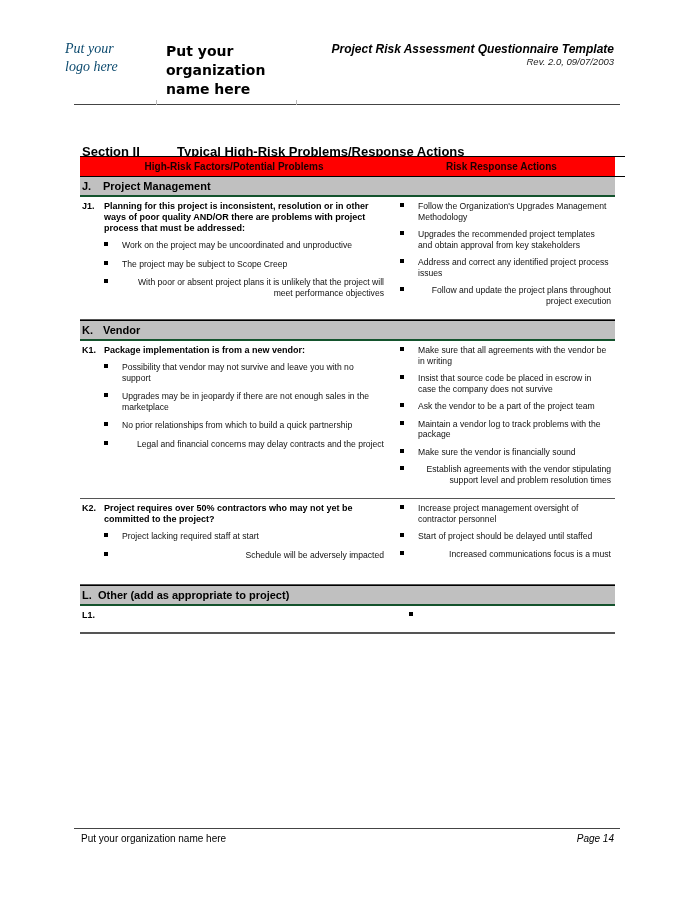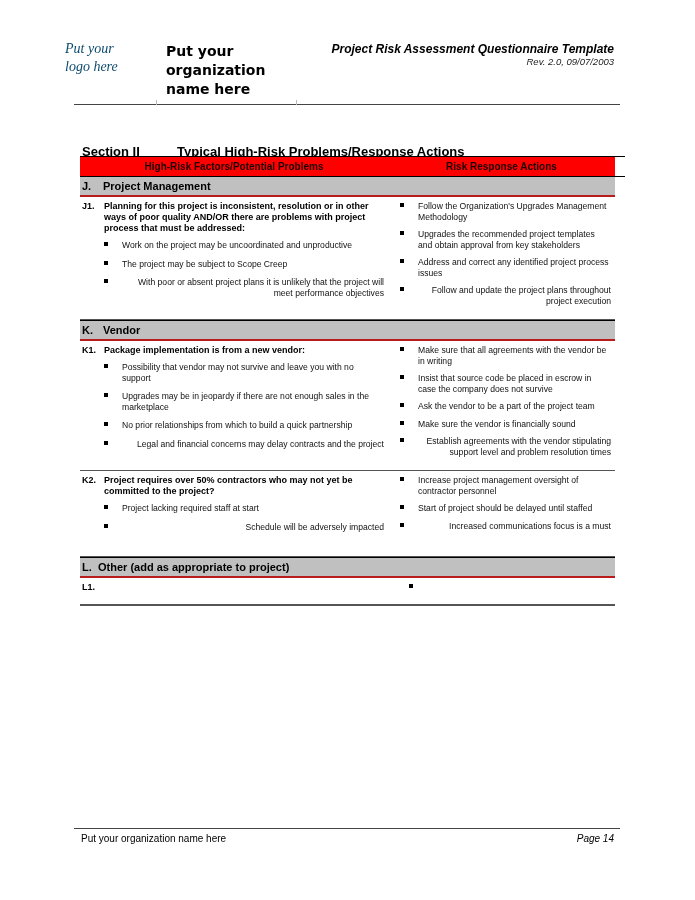--- a/index.html
+++ b/index.html
@@ -52,21 +52,21 @@
       position: absolute; left: 535px; top: 0; width: 0; height: 19px;
     }
     .thead-ext::before, .thead-ext::after {
       content: ""; position: absolute; left: 0; width: 10px; border-top: 1px solid #000;
     }
     .thead-ext::before { top: -1px; }
     .thead-ext::after { top: 19px; }
 
     .group {
       height: 18px; background: #c0c0c0;
-      border-top: 1px solid #000; border-bottom: 2px solid #b91c1c;
+      border-top: 1px solid #000; border-bottom: 2px solid #14532d;
       font-weight: bold; font-size: 11px; line-height: 18px; padding-left: 2px;
     }
     .group .gl { display: inline-block; width: 21px; }
 
     .row { position: relative; display: flex; border-bottom: 1px solid #555; }
     .row .left { width: 308px; padding: 4px 0 6px 0; box-sizing: border-box; }
     .row .right { width: 227px; padding: 4px 0 6px 0; box-sizing: border-box; }
     .row.last { border-bottom: 2px solid #555; gap: 21px; }
 
     .qline { display: flex; font-weight: bold; font-size: 9px; line-height: 11px; }
@@ -163,20 +163,21 @@
           <li><span class="bul"></span><span>Upgrades may be in jeopardy if there are not enough sales in the marketplace</span></li>
           <li><span class="bul"></span><span>No prior relationships from which to build a quick partnership</span></li>
           <li><span class="bul"></span><span>Legal and financial concerns may delay contracts and the project</span></li>
         </ul>
       </div>
       <div class="right">
         <ul class="blist">
           <li><span class="bul"></span><span>Make sure that all agreements with the vendor be in writing</span></li>
           <li><span class="bul"></span><span>Insist that source code be placed in escrow in case the company does not survive</span></li>
           <li><span class="bul"></span><span>Ask the vendor to be a part of the project team</span></li>
+          <li><span class="bul"></span><span>Maintain a vendor log to track problems with the package</span></li>
           <li><span class="bul"></span><span>Make sure the vendor is financially sound</span></li>
           <li><span class="bul"></span><span>Establish agreements with the vendor stipulating support level and problem resolution times</span></li>
         </ul>
       </div>
     </div>
     <div class="row" style="min-height:85px;">
       <div class="left">
         <div class="qline">
           <span class="qn">K2.</span>
           <span class="qt">Project requires over 50% contractors who may not yet be committed to the project?</span>

